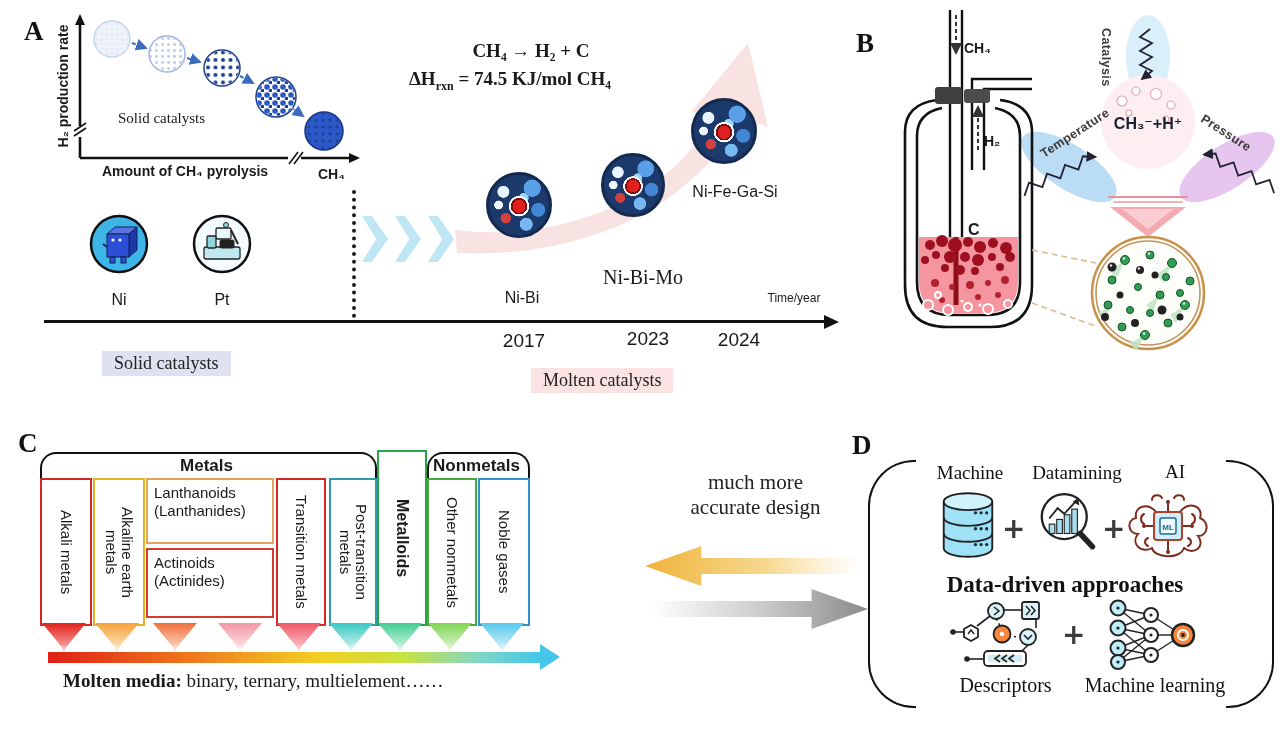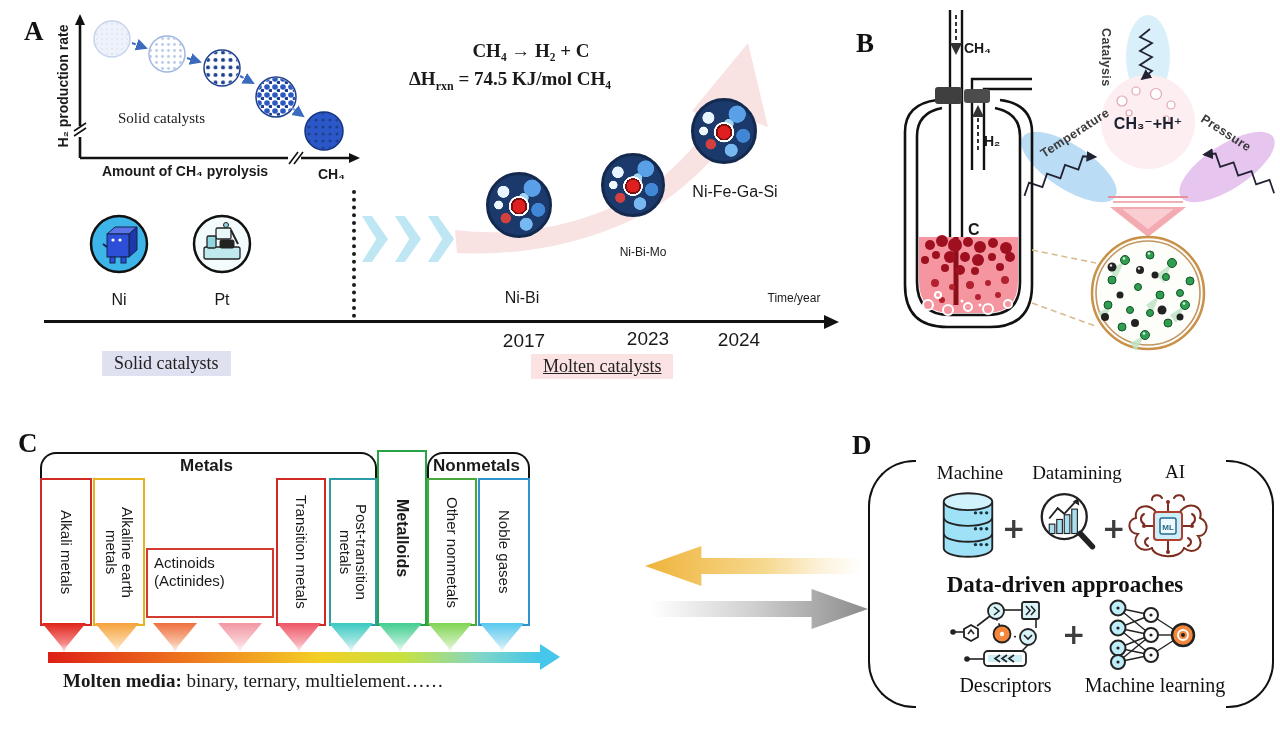--- a/index.html
+++ b/index.html
@@ -173,32 +173,32 @@
     <div class="chev"></div>
     <div class="chev"></div>
     <div class="chev"></div>
   </div>
 
   <div class="abs molten-circ" style="left:486px;top:172px;width:60px;height:60px;"></div>
   <div class="abs molten-circ" style="left:601px;top:153px;width:58px;height:58px;"></div>
   <div class="abs molten-circ" style="left:691px;top:98px;width:60px;height:60px;"></div>
 
   <div class="abs sans ctr" style="left:472px;top:289px;width:100px;font-size:16px;">Ni-Bi</div>
-  <div class="abs sans ctr" style="left:583px;top:245px;width:120px;font-size:12px;">Ni-Bi-Mo</div>
+  <div class="abs sans ctr" style="left:583px;top:266px;width:120px;font-size:20px;font-family:Liberation Serif, serif;">Ni-Bi-Mo</div>
   <div class="abs sans ctr" style="left:675px;top:183px;width:120px;font-size:16px;">Ni-Fe-Ga-Si</div>
 
   <div class="abs axisline" style="left:44px;top:320px;width:782px;"></div>
   <div class="abs axishead" style="left:824px;top:314.5px;"></div>
   <div class="abs sans" style="left:744px;top:291px;width:100px;font-size:12px;">Time/year</div>
   <div class="abs sans ctr" style="left:484px;top:330px;width:80px;font-size:19px;">2017</div>
   <div class="abs sans ctr" style="left:608px;top:328px;width:80px;font-size:19px;">2023</div>
   <div class="abs sans ctr" style="left:699px;top:329px;width:80px;font-size:19px;">2024</div>
 
   <div class="abs badge solid" style="left:102px;top:351px;">Solid catalysts</div>
-  <div class="abs badge molten" style="left:531px;top:354px;text-decoration:underline;">Molten catalysts</div>
+  <div class="abs badge molten" style="left:531px;top:368px;">Molten catalysts</div>
 
   <div class="abs panel-letter" style="left:856px;top:28px;">B</div>
 
   <svg class="abs" style="left:850px;top:5px;" width="430" height="380" viewBox="0 0 430 380">
     <defs>
       <marker id="mkB" markerWidth="8" markerHeight="8" refX="5" refY="3" orient="auto">
         <path d="M0,0 L6,3 L0,6 Z" fill="#223"></path>
       </marker>
       <marker id="mkB2" markerWidth="8" markerHeight="8" refX="5" refY="3" orient="auto">
         <path d="M0,0 L6,3 L0,6 Z" fill="#333"></path>
@@ -363,20 +363,22 @@
     <div class="abs bracket-label ctr abs" style="left:25px;top:26px;width:333px;position:absolute;">Metals</div>
     <div class="abs bracket" style="left:412px;top:22px;width:99px;"></div>
     <div class="abs bracket-label ctr" style="left:412px;top:26px;width:99px;">Nonmetals</div>
 
     <div class="pc-col abs" style="left:25px;top:48px;width:48px;height:144px;border-color:#cf2b24;">
       <span class="vtext">Alkali metals</span>
       </div>
     <div class="pc-col abs" style="left:78px;top:48px;width:48px;height:144px;border-color:#e5b31e;">
       <span class="vtext">Alkaline earth metals</span>
       </div>
+    <div class="hbox abs" style="left:131px;top:48px;width:112px;height:54px;border-color:#e5a45c;">
+      <span>Lanthanoids (Lanthanides)</span></div>
     <div class="hbox abs" style="left:131px;top:118px;width:112px;height:58px;border-color:#d43a30;">
       <span>Actinoids (Actinides)</span></div>
     <div class="pc-col abs" style="left:261px;top:48px;width:46px;height:144px;border-color:#cf2b24;">
       <span class="vtext">Transition metals</span>
       </div>
     <div class="pc-col abs" style="left:314px;top:48px;width:44px;height:144px;border-color:#2e9bab;">
       <span class="vtext">Post-transition metals</span>
       </div>
     <div class="pc-col abs" style="left:362px;top:20px;width:46px;height:172px;border-color:#27a348;">
       <span class="vtextB">Metalloids</span>
@@ -399,20 +401,22 @@
     <div class="funnel abs" style="left:465px;top:193px;background:linear-gradient(#58c9ee,#bce7f6 70%,rgba(255,255,255,.1));clip-path:polygon(0 0,100% 0,56% 78%,50% 100%,44% 78%);"></div>
 
     <div class="rainbow abs" style="left:33px;top:222px;width:492px;"></div>
     <div class="rainhead abs" style="left:525px;top:214px;"></div>
 
     <div class="abs cap19" style="left:48px;top:240px;width:520px;">
       <span class="b">Molten media:</span><span> binary, ternary, multielement……</span>
     </div>
   </div>
 
+  <div class="abs midtext ctr pre" style="left:648px;top:470px;width:215px;">much more
+accurate design</div>
   <div class="abs arrowL" style="left:645px;top:546px;width:217px;"></div>
   <div class="abs arrowR" style="left:651px;top:589px;width:217px;"></div>
 
   <div class="abs panel-letter" style="left:852px;top:430px;">D</div>
   <div class="abs paren left" style="left:868px;top:460px;"></div>
   <div class="abs paren right" style="left:1226px;top:460px;"></div>
 
   <div class="abs dlab ctr" style="left:925px;top:462px;width:90px;">Machine</div>
   <div class="abs dlab ctr" style="left:1022px;top:462px;width:110px;">Datamining</div>
   <div class="abs dlab ctr" style="left:1140px;top:461px;width:70px;">AI</div>

